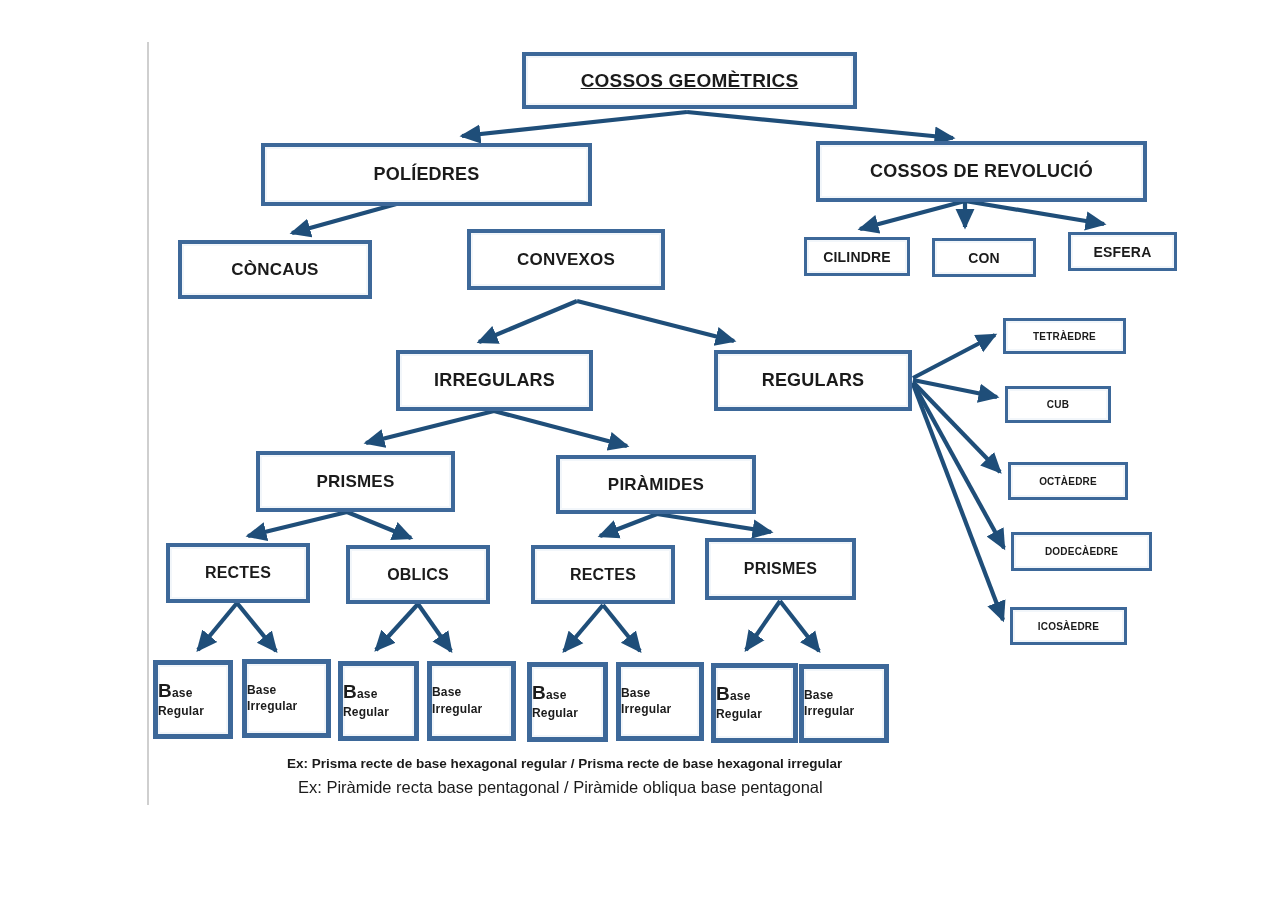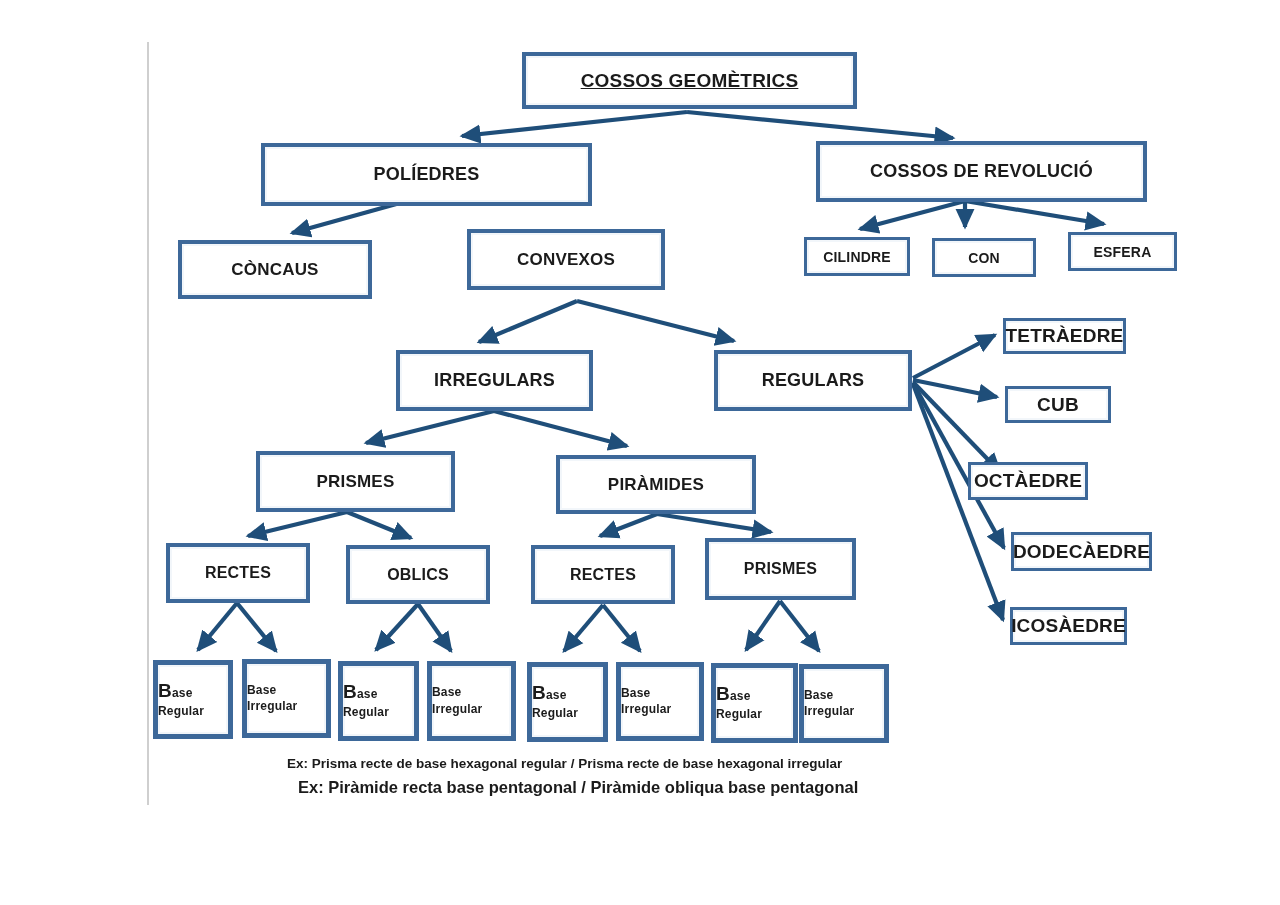--- a/index.html
+++ b/index.html
@@ -33,32 +33,32 @@
     font-weight:bold;color:var(--text);
     text-align:center;
     letter-spacing:.2px;
   }
   .lvl-root{font-size:19px;text-decoration:underline;}
   .lvl-1{font-size:18px;}
   .lvl-2{font-size:17px;}
   .lvl-3{font-size:17px;}
   .lvl-4{font-size:16px;}
   .small{font-size:14px;border-width:3.5px;}
-  .platonic{font-size:19px;border-width:3.5px;}
+  .platonic{font-size:10px;border-width:3.5px;}
   .leaf{
     flex-direction:column;align-items:flex-start;justify-content:center;
     padding-left:0;gap:3px;
     font-size:12px;line-height:1.1;border-width:5px;
     text-align:left;
   }
   .leaf .l1,.leaf .l2{display:block;}
   .leaf.bigb .l1::first-letter{font-size:19px;}
   .note{position:absolute;z-index:2;color:var(--text);white-space:nowrap;padding-left:30px;}
   .note-1{left:257px;top:756px;font-size:13.5px;font-weight:bold;}
-  .note-2{left:268px;top:778px;font-size:16.5px;font-weight:bold;}
+  .note-2{left:268px;top:778px;font-size:16.5px;font-weight:normal;}
 </style>
 </head>
 <body>
 
 <div class="canvas">
 
   <div class="divider"></div>
 
   <svg class="connectors" viewBox="0 0 1280 905" xmlns="http://www.w3.org/2000/svg">
     <defs>
@@ -104,21 +104,21 @@
   <div class="node lvl-2" style="left:467px;top:229px;width:198px;height:61px">CONVEXOS</div>
   <div class="node small" style="left:804px;top:237px;width:106px;height:39px">CILINDRE</div>
   <div class="node small" style="left:932px;top:238px;width:104px;height:39px">CON</div>
   <div class="node small" style="left:1068px;top:232px;width:109px;height:39px">ESFERA</div>
 
   <div class="node lvl-1" style="left:396px;top:350px;width:197px;height:61px">IRREGULARS</div>
   <div class="node lvl-1" style="left:714px;top:350px;width:198px;height:61px">REGULARS</div>
 
   <div class="node platonic" style="left:1003px;top:318px;width:123px;height:36px">TETRÀEDRE</div>
   <div class="node platonic" style="left:1005px;top:386px;width:106px;height:37px">CUB</div>
-  <div class="node platonic" style="left:968px;top:462px;width:120px;height:38px">OCTÀEDRE</div>
+  <div class="node platonic" style="left:1008px;top:462px;width:120px;height:38px">OCTÀEDRE</div>
   <div class="node platonic" style="left:1011px;top:532px;width:141px;height:39px">DODECÀEDRE</div>
   <div class="node platonic" style="left:1010px;top:607px;width:117px;height:38px">ICOSÀEDRE</div>
 
   <div class="node lvl-3" style="left:256px;top:451px;width:199px;height:61px">PRISMES</div>
   <div class="node lvl-3" style="left:556px;top:455px;width:200px;height:59px">PIRÀMIDES</div>
 
   <div class="node lvl-4" style="left:166px;top:543px;width:144px;height:60px">RECTES</div>
   <div class="node lvl-4" style="left:346px;top:545px;width:144px;height:59px">OBLICS</div>
   <div class="node lvl-4" style="left:531px;top:545px;width:144px;height:59px">RECTES</div>
   <div class="node lvl-4" style="left:705px;top:538px;width:151px;height:62px">PRISMES</div>

